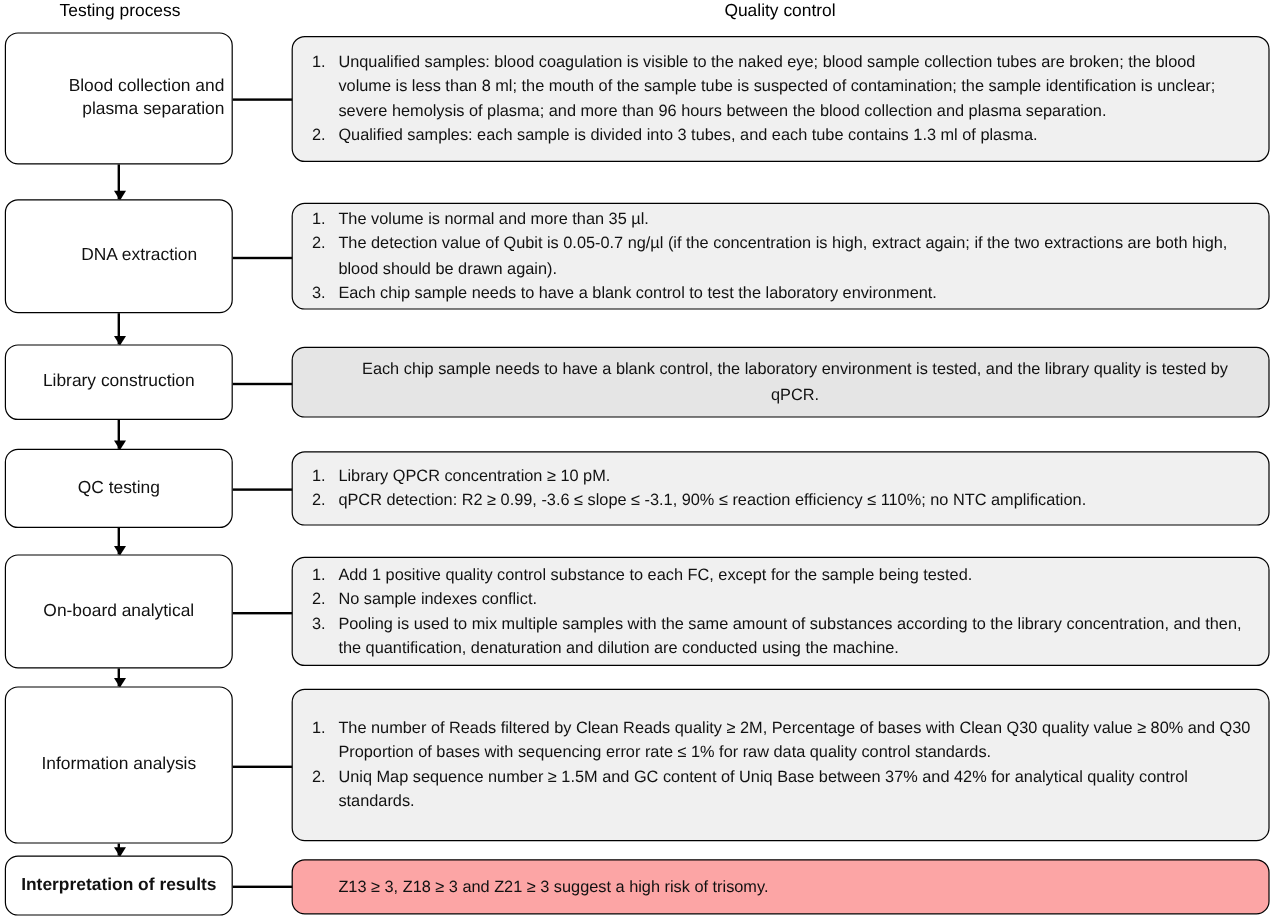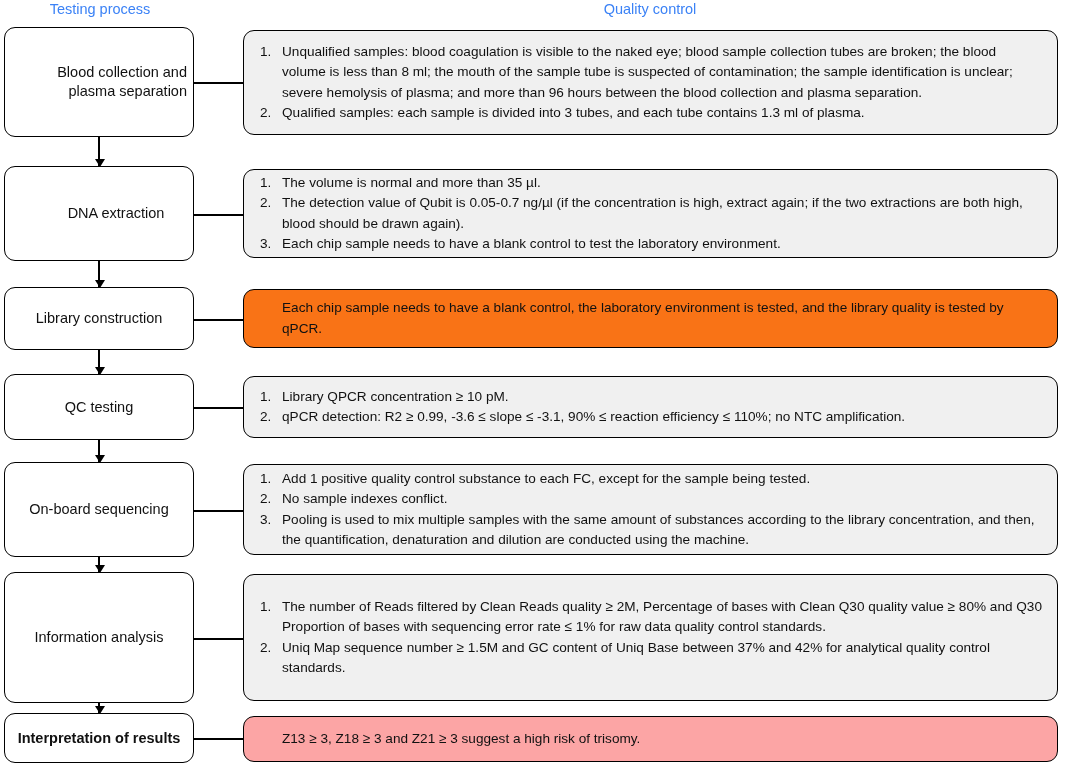--- a/index.html
+++ b/index.html
@@ -20,21 +20,21 @@
     position: relative;
     width: 1065px;
     height: 765px;
   }
 
   .col-header {
     position: absolute;
     top: 0px;
     font-size: 14.5px;
     line-height: 19px;
-    color: #3b82f6;
+    color: #000000;
     text-align: center;
     white-space: nowrap;
   }
   #header-testing { left: 0px; width: 200px; }
   #header-quality { left: 240px; width: 820px; }
 
   .step-box {
     position: absolute;
     left: 4px;
     width: 190px;
@@ -148,39 +148,39 @@
           <li><span class="num">1.</span><span>The volume is normal and more than 35 µl.</span></li>
           <li><span class="num">2.</span><span>The detection value of Qubit is 0.05-0.7 ng/µl (if the concentration is high, extract again; if the two extractions are both high, blood should be drawn again).</span></li>
           <li><span class="num">3.</span><span>Each chip sample needs to have a blank control to test the laboratory environment.</span></li>
         </ul>
       </div>
       <div class="v-arrow" style="top: 261px; height: 26px;"></div>
       <div class="step-box" style="top: 287px; height: 63px;">
         <span>Library construction</span>
       </div>
       <div class="h-connector" style="top: 318.5px;"></div>
-      <div class="qc-box" style="top: 289px; height: 59px; background: #f97316;">
+      <div class="qc-box" style="top: 289px; height: 59px; background: #e5e5e5; text-align: center;">
         <ul class="qc-list">
           <li class="qc-plain"><span>Each chip sample needs to have a blank control, the laboratory environment is tested, and the library quality is tested by qPCR.</span></li>
         </ul>
       </div>
       <div class="v-arrow" style="top: 350px; height: 24px;"></div>
       <div class="step-box" style="top: 374px; height: 66px;">
         <span>QC testing</span>
       </div>
       <div class="h-connector" style="top: 407px;"></div>
       <div class="qc-box" style="top: 376px; height: 62px; background: rgb(240, 240, 240);">
         <ul class="qc-list">
           <li><span class="num">1.</span><span>Library QPCR concentration ≥ 10 pM.</span></li>
           <li><span class="num">2.</span><span>qPCR detection: R2 ≥ 0.99, -3.6 ≤ slope ≤ -3.1, 90% ≤ reaction efficiency ≤ 110%; no NTC amplification.</span></li>
         </ul>
       </div>
       <div class="v-arrow" style="top: 440px; height: 22px;"></div>
       <div class="step-box" style="top: 462px; height: 95px;">
-        <span>On-board sequencing</span>
+        <span>On-board analytical</span>
       </div>
       <div class="h-connector" style="top: 509.5px;"></div>
       <div class="qc-box" style="top: 464px; height: 91px; background: rgb(240, 240, 240);">
         <ul class="qc-list">
           <li><span class="num">1.</span><span>Add 1 positive quality control substance to each FC, except for the sample being tested.</span></li>
           <li><span class="num">2.</span><span>No sample indexes conflict.</span></li>
           <li><span class="num">3.</span><span>Pooling is used to mix multiple samples with the same amount of substances according to the library concentration, and then, the quantification, denaturation and dilution are conducted using the machine.</span></li>
         </ul>
       </div>
       <div class="v-arrow" style="top: 557px; height: 15px;"></div>

